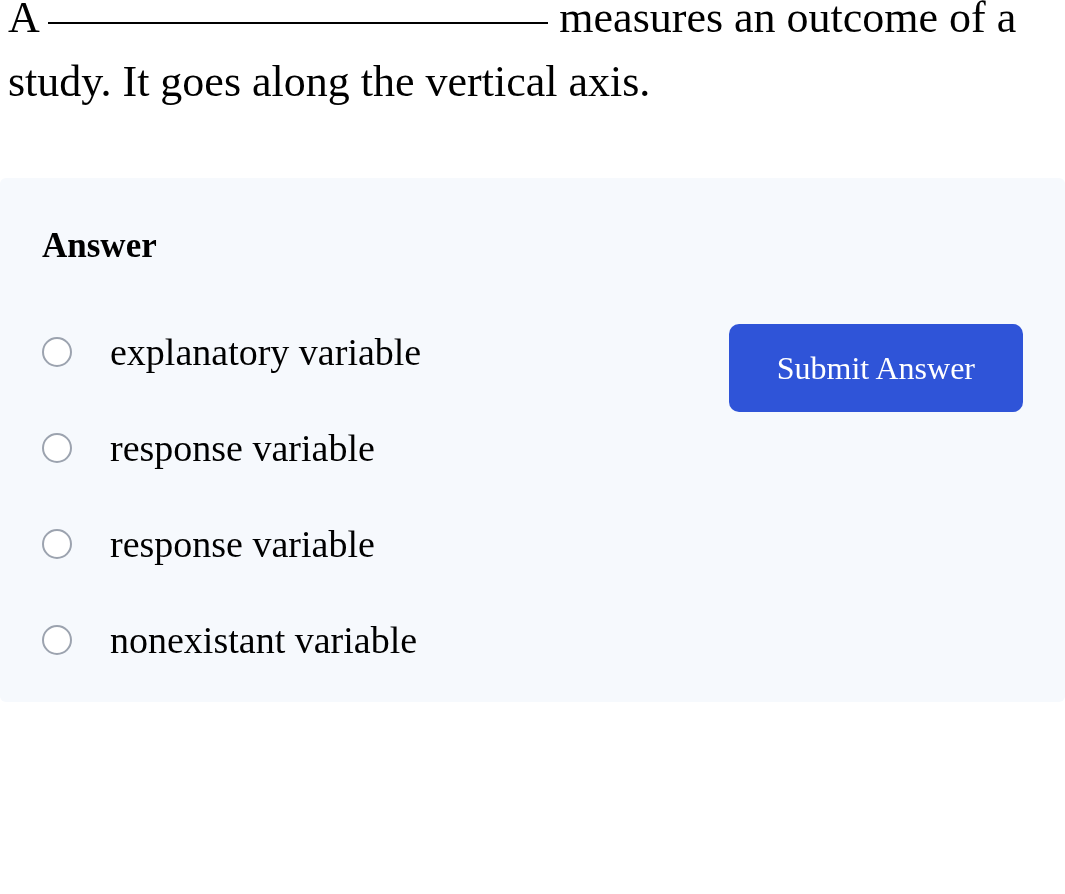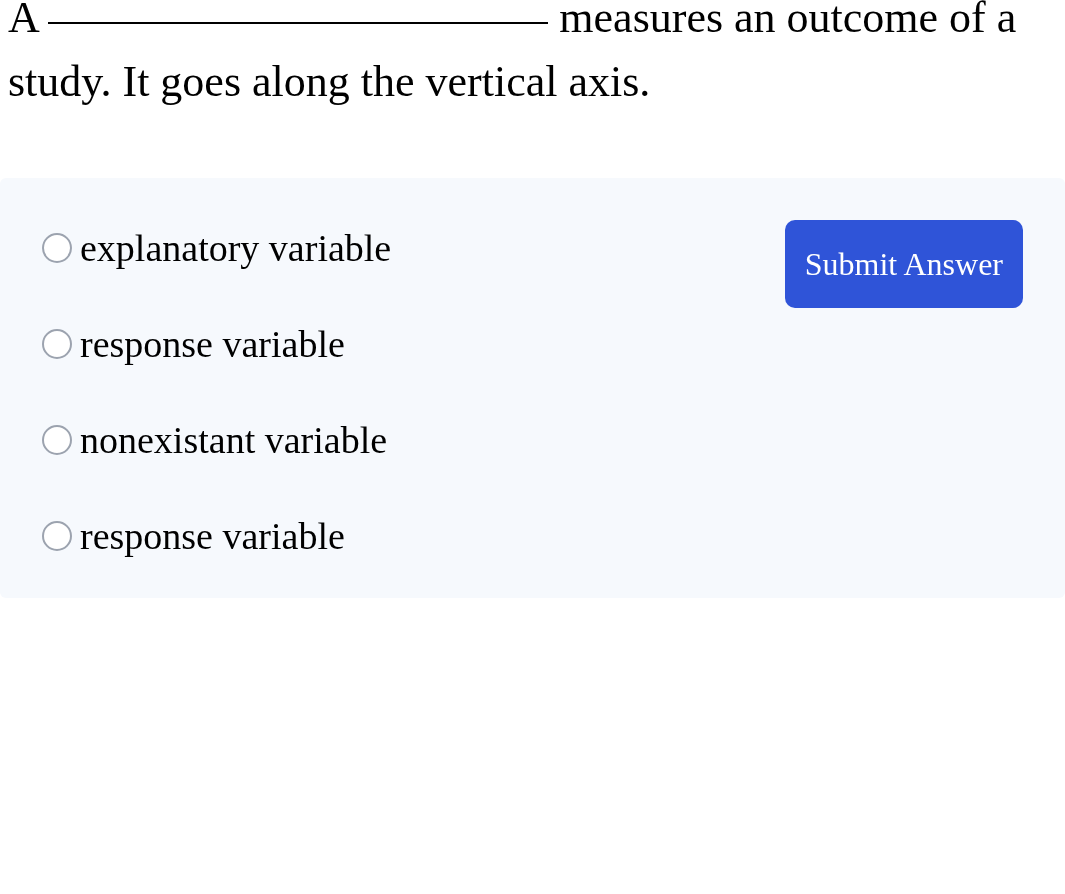--- a/index.html
+++ b/index.html
@@ -47,71 +47,72 @@
       align-items: flex-start;
     }
     .options {
       display: flex;
       flex-direction: column;
       gap: 52px;
     }
     .option {
       display: flex;
       align-items: center;
-      gap: 8px;
+      gap: 38px;
       cursor: pointer;
     }
     .radio {
       width: 30px;
       height: 30px;
       border: 2px solid #9ca3af;
       border-radius: 50%;
       flex-shrink: 0;
       background: #fff;
     }
     .option-label {
       font-size: 38px;
       color: #000;
     }
     .submit-btn {
       background: #2f54d8;
       color: #fff;
       font-family: Georgia, 'Times New Roman', serif;
       font-size: 32px;
-      padding: 22px 20px;
+      padding: 22px 48px;
       border: none;
       border-radius: 10px;
       cursor: pointer;
       line-height: 1.4;
       text-align: center;
       margin-top: -6px;
     }
   </style>
 </head>
 <body>
 
 <div class="question-text">
   <span>A </span><span class="blank"></span><span> measures an outcome of a study. It goes along the vertical axis.</span>
 </div>
 
 <div class="answer-panel">
+  <div class="answer-heading">Answer</div>
   <div class="answer-body">
     <div class="options">
       <label class="option">
         <span class="radio"></span>
         <span class="option-label">explanatory variable</span>
       </label>
       <label class="option">
         <span class="radio"></span>
         <span class="option-label">response variable</span>
       </label>
       <label class="option">
         <span class="radio"></span>
-        <span class="option-label">nonexistant variable</span>
+        <span class="option-label">response variable</span>
       </label>
       <label class="option">
         <span class="radio"></span>
-        <span class="option-label">response variable</span>
+        <span class="option-label">nonexistant variable</span>
       </label>
     </div>
     <button class="submit-btn">Submit Answer</button>
   </div>
 </div>
 
 </body></html>

